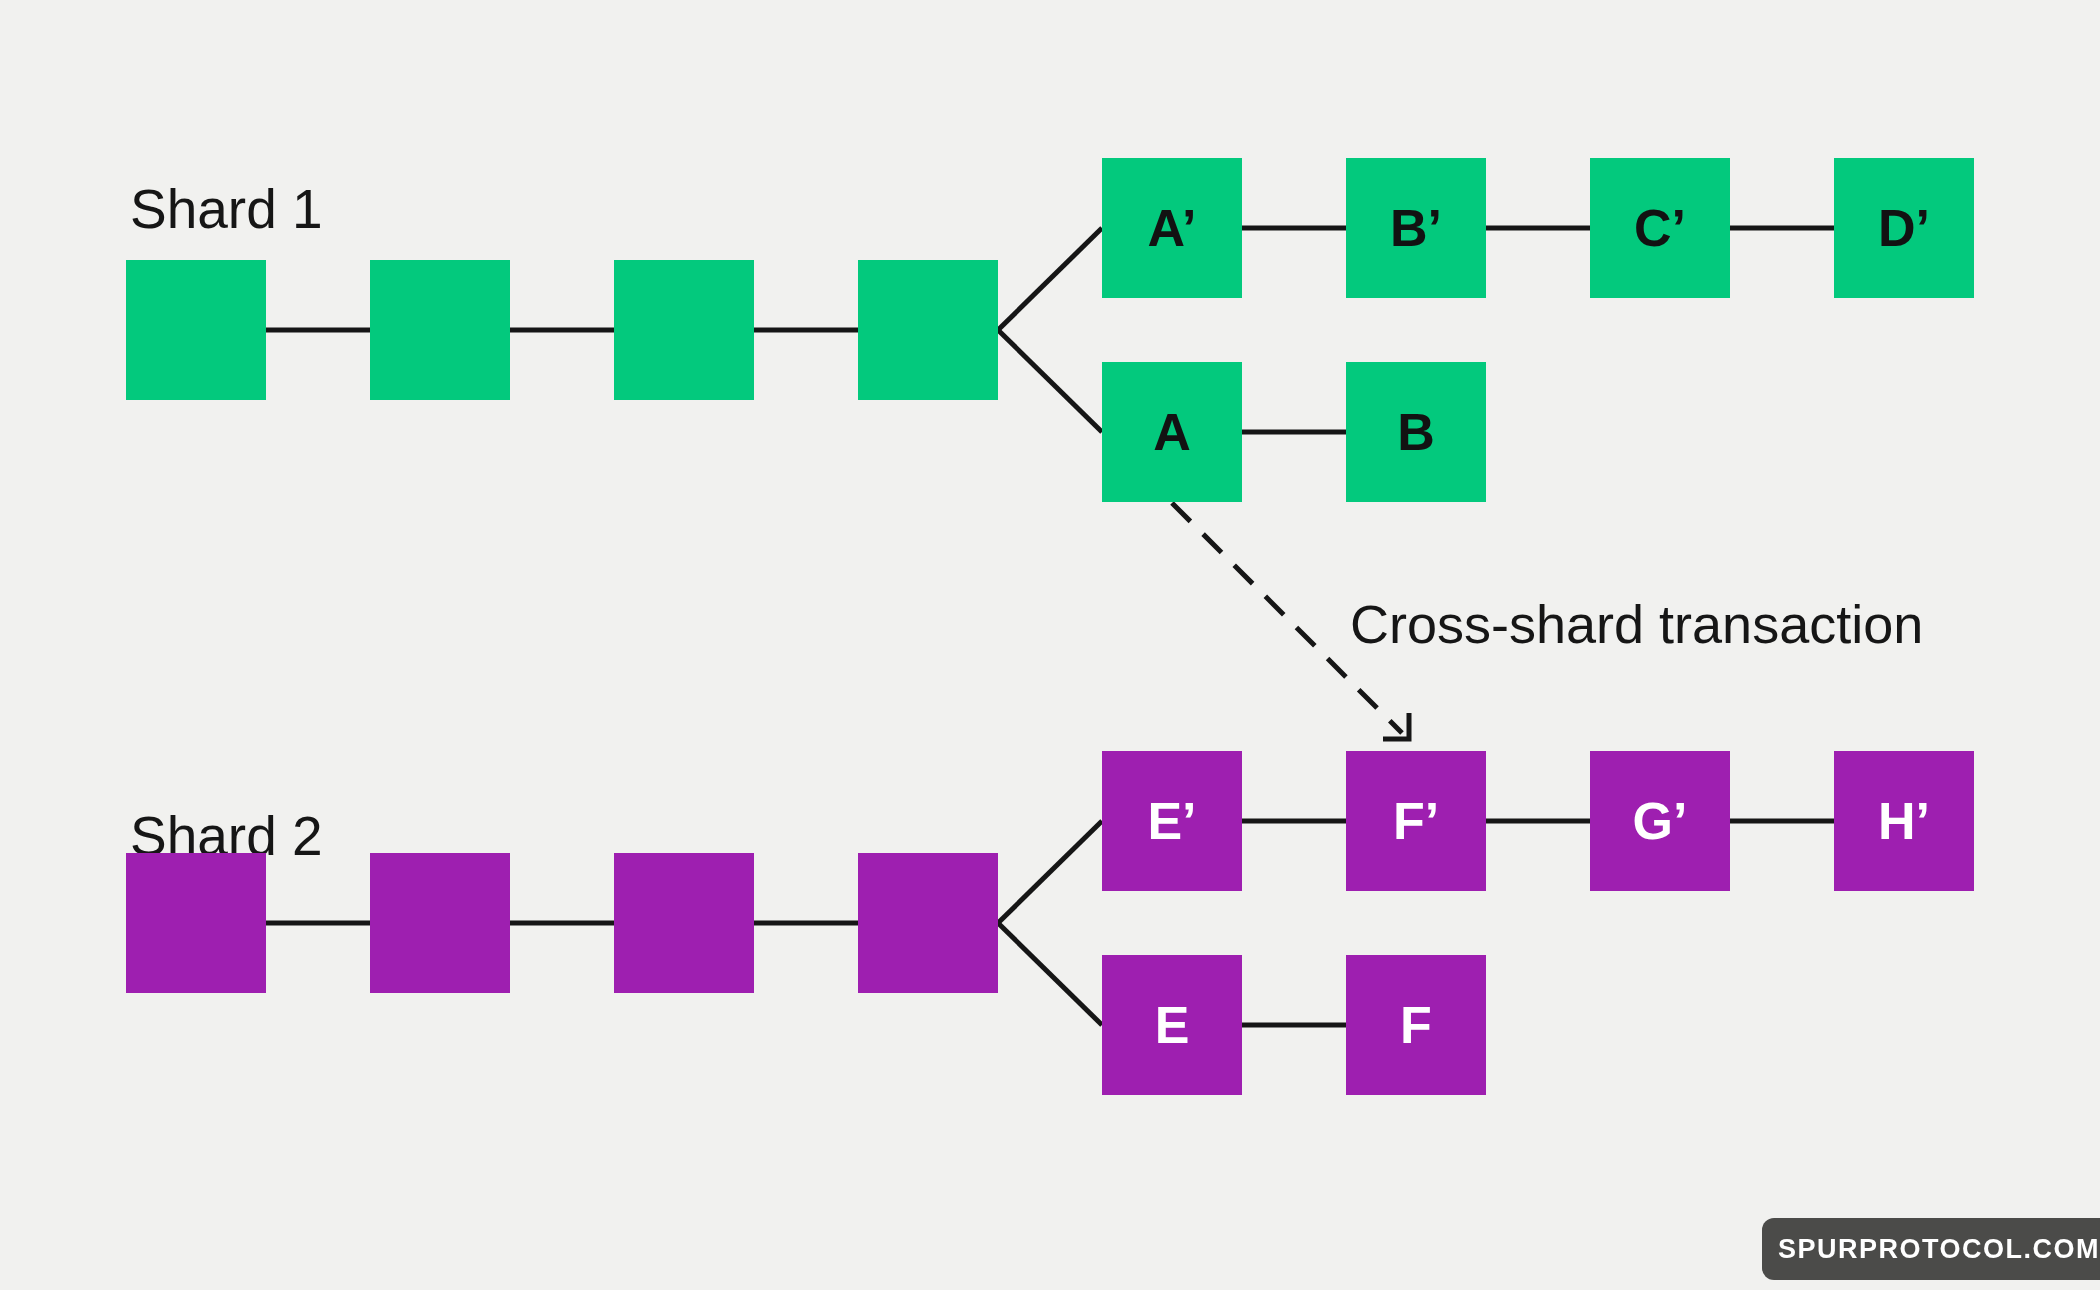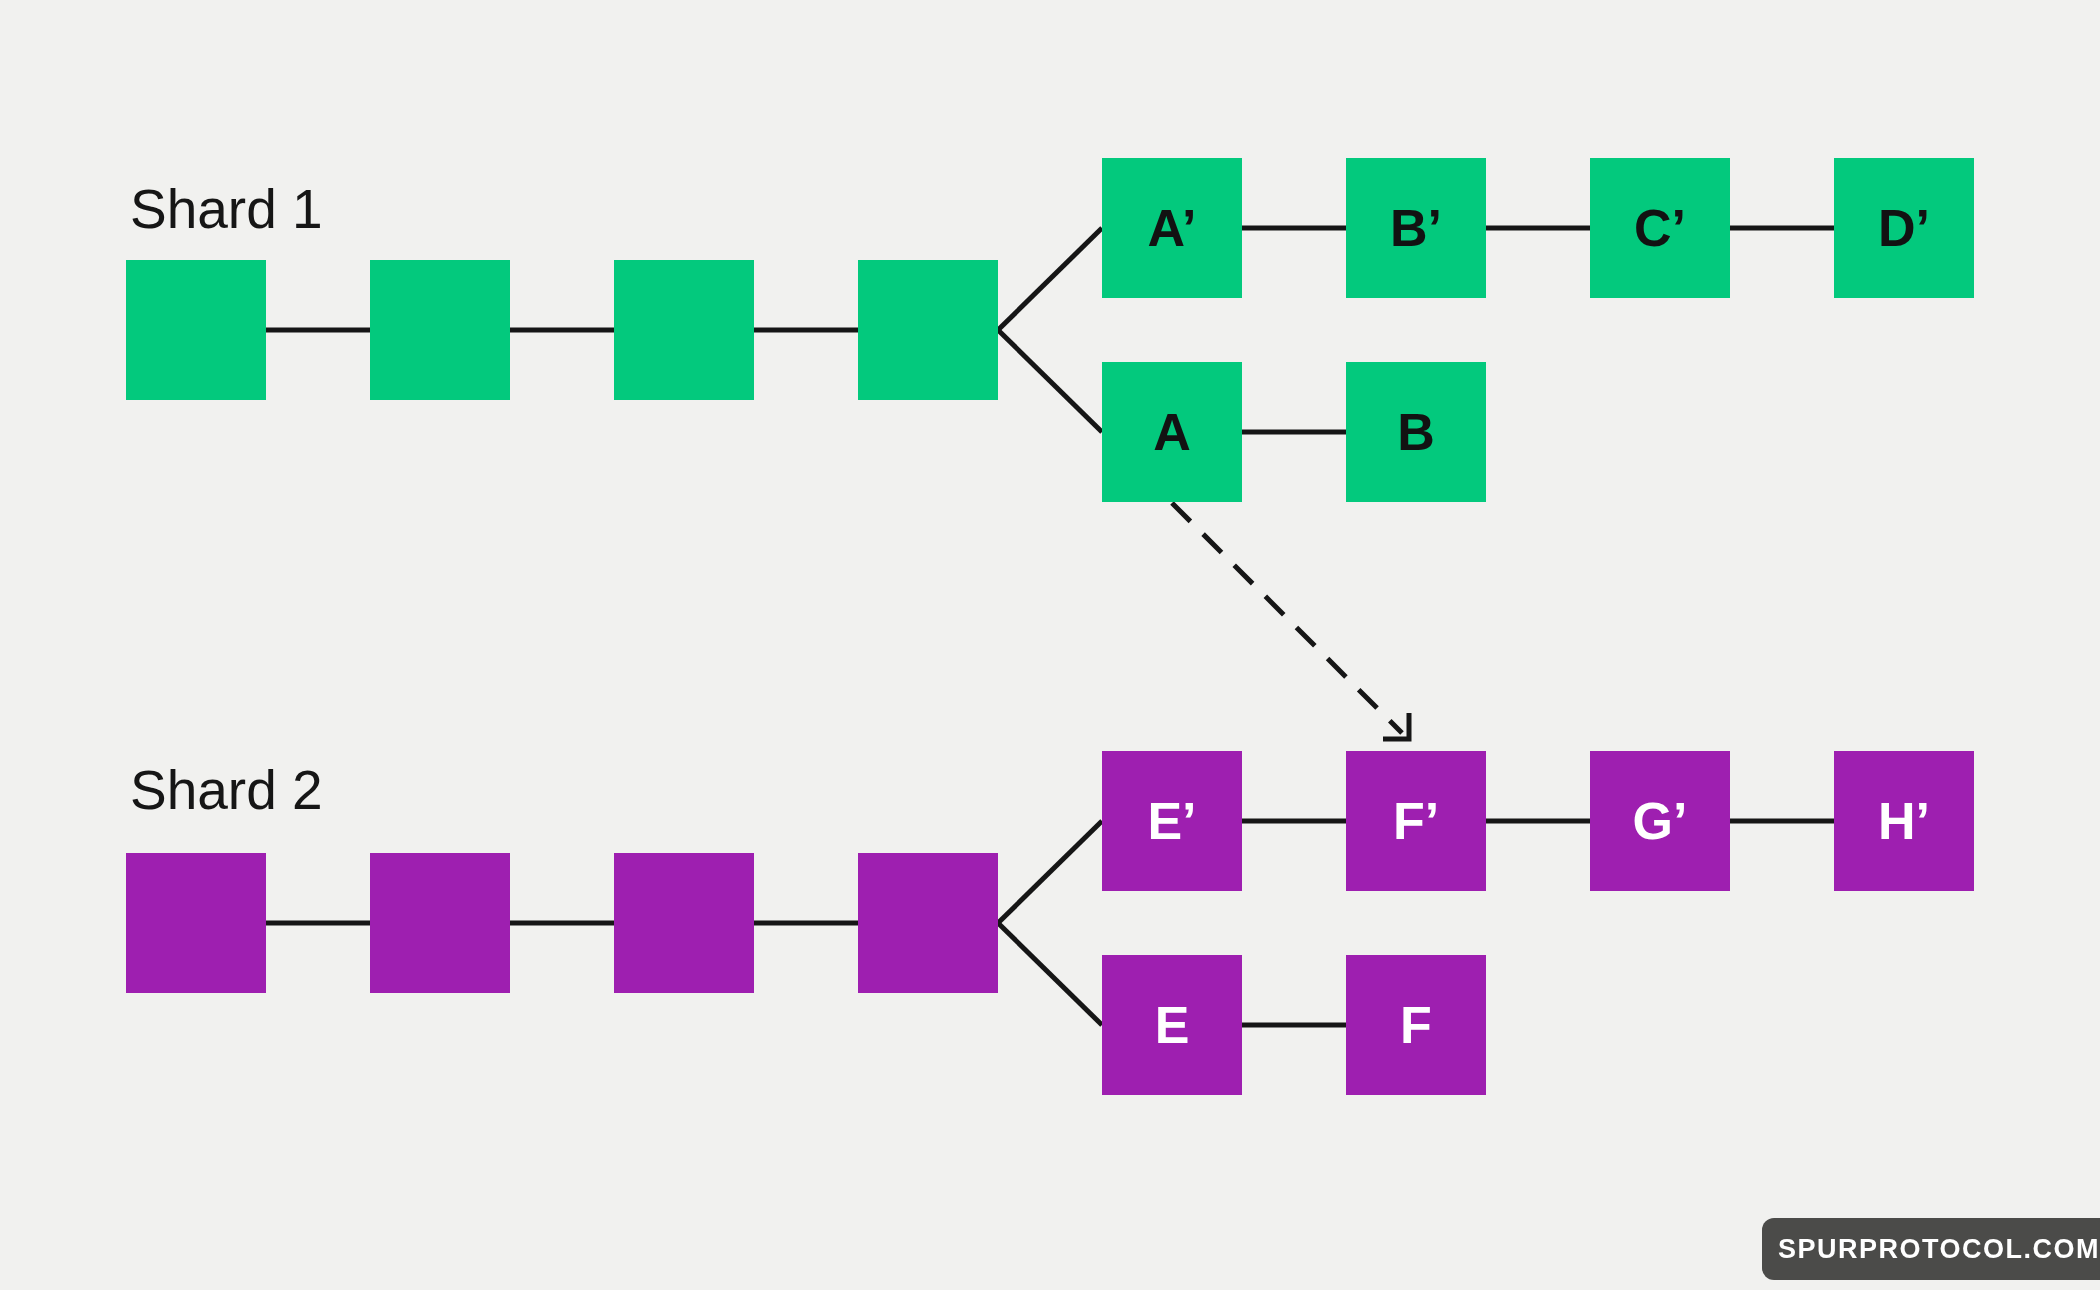--- a/index.html
+++ b/index.html
@@ -75,35 +75,36 @@
     <line class="ln" x1="1486" y1="821" x2="1590" y2="821"></line>
     <line class="ln" x1="1730" y1="821" x2="1834" y2="821"></line>
 
     <line class="ln" x1="1242" y1="1025" x2="1346" y2="1025"></line>
 
     <line class="ln ln-dashed" x1="1172" y1="503" x2="1402" y2="733"></line>
     <polyline class="ln" points="1383,739 1409,739 1409,713"></polyline>
   </svg>
 
   <div class="shard-title" style="top:146px;">Shard 1</div>
-  <div class="shard-title" style="top:727px;">Shard 2</div>
+  <div class="shard-title" style="top:773px;">Shard 2</div>
 
   <div class="block green" style="left:126px; top:260px;"></div>
   <div class="block green" style="left:370px; top:260px;"></div>
   <div class="block green" style="left:614px; top:260px;"></div>
   <div class="block green" style="left:858px; top:260px;"></div>
 
   <div class="block green" style="left:1102px; top:158px;">A’</div>
   <div class="block green" style="left:1346px; top:158px;">B’</div>
   <div class="block green" style="left:1590px; top:158px;">C’</div>
   <div class="block green" style="left:1834px; top:158px;">D’</div>
 
   <div class="block green" style="left:1102px; top:362px;">A</div>
   <div class="block green" style="left:1346px; top:362px;">B</div>
 
+  <div class="annotation-label">Cross-shard transaction</div>
 
   <div class="block purple" style="left:126px; top:853px;"></div>
   <div class="block purple" style="left:370px; top:853px;"></div>
   <div class="block purple" style="left:614px; top:853px;"></div>
   <div class="block purple" style="left:858px; top:853px;"></div>
 
   <div class="block purple" style="left:1102px; top:751px;">E’</div>
   <div class="block purple" style="left:1346px; top:751px;">F’</div>
   <div class="block purple" style="left:1590px; top:751px;">G’</div>
   <div class="block purple" style="left:1834px; top:751px;">H’</div>

